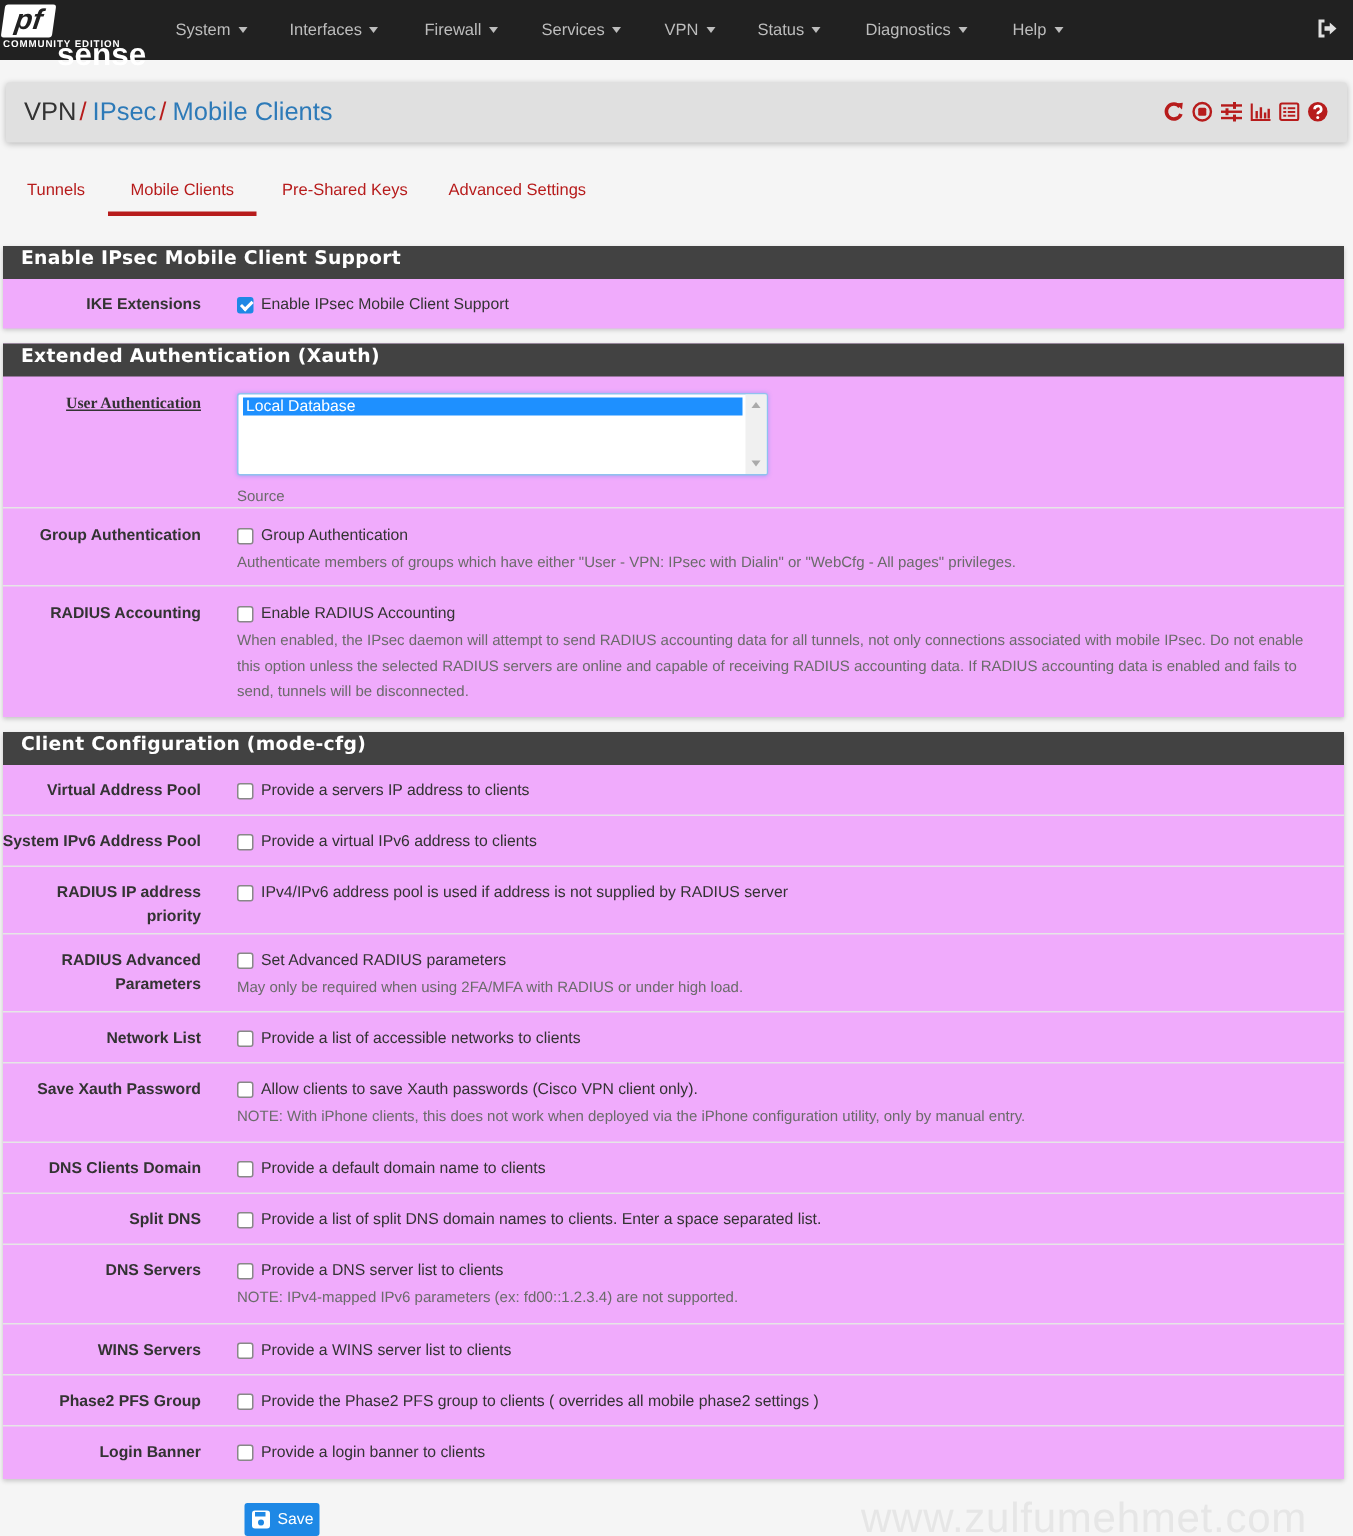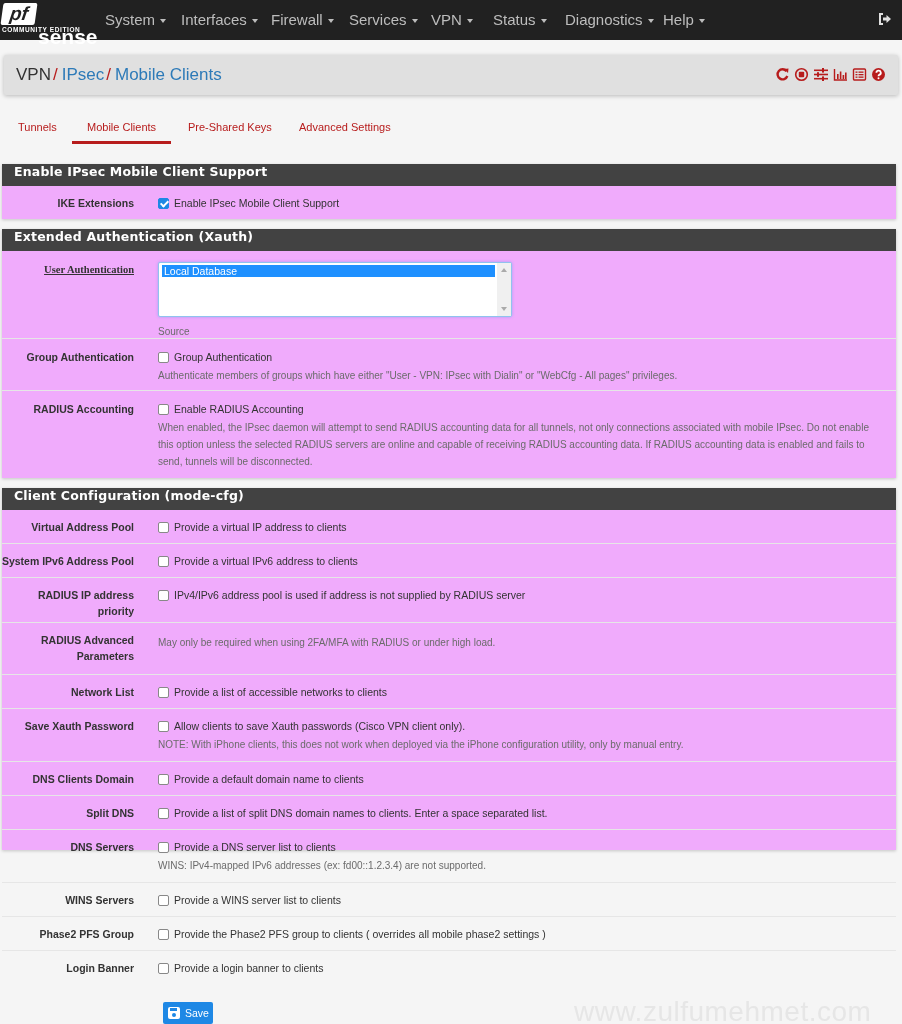--- a/index.html
+++ b/index.html
@@ -29,21 +29,21 @@
   .brand-sense {
     position: absolute; left: 36px; top: -2px;
     color: #fff; font: bold 21px "Liberation Sans", sans-serif; line-height: 24px; margin-top: 24px;
   }
   .brand-ed {
     position: absolute; left: 0; top: 23px;
     color: #fff; font: bold 6.5px "Liberation Sans", sans-serif; letter-spacing: 0.6px; white-space: nowrap;
   }
   .nav-item {
     position: absolute; top: 0; height: 40px; line-height: 40px;
-    color: #bdbdbd; font-size: 15px; white-space: nowrap;
+    color: #bdbdbd; font-size: 11px; white-space: nowrap; margin-left: 12px;
   }
   .caret {
     display: inline-block; width: 0; height: 0; margin-left: 5px; vertical-align: middle;
     border-left: 3px solid transparent; border-right: 3px solid transparent; border-top: 4px solid #bdbdbd;
   }
   .logout {
     position: absolute; right: 10px; top: 12px; width: 14px; height: 14px;
   }
   
   .crumb-panel {
@@ -263,29 +263,29 @@
     <div class="row-body" style="top:10px">
       <label class="check-line">
         <span class="cb"></span>
         <span>Enable RADIUS Accounting</span>
       </label>
       <div class="help" style="margin-top:2px">When enabled, the IPsec daemon will attempt to send RADIUS accounting data for all tunnels, not only connections associated with mobile IPsec. Do not enable this option unless the selected RADIUS servers are online and capable of receiving RADIUS accounting data. If RADIUS accounting data is enabled and fails to send, tunnels will be disconnected.</div>
     </div>
   </div>
 </div>
 
-<div class="panel" style="top:488px; height:362px;">
+<div class="panel" style="top:488px; height:498px;">
   <div class="panel-heading">Client Configuration (mode-cfg)</div>
 
   <div class="row" style="height:34px">
     <div class="row-label" style="top:9px">Virtual Address Pool</div>
     <div class="row-body" style="top:9px">
         <label class="check-line">
           <span class="cb"></span>
-          <span>Provide a virtual IP address to clients</span>
+          <span>Provide a servers IP address to clients</span>
         </label>
       </div>
   </div>
   <div class="row" style="height:34px">
     <div class="row-label" style="top:9px">System IPv6 Address Pool</div>
     <div class="row-body" style="top:9px">
         <label class="check-line">
           <span class="cb"></span>
           <span>Provide a virtual IPv6 address to clients</span>
         </label>
@@ -296,20 +296,24 @@
     <div class="row-body" style="top:9px">
         <label class="check-line">
           <span class="cb"></span>
           <span>IPv4/IPv6 address pool is used if address is not supplied by RADIUS server</span>
         </label>
       </div>
   </div>
   <div class="row" style="height:52px">
     <div class="row-label wrap" style="top:9px">RADIUS Advanced Parameters</div>
     <div class="row-body" style="top:9px">
+        <label class="check-line">
+          <span class="cb"></span>
+          <span>Set Advanced RADIUS parameters</span>
+        </label>
         <div class="help" style="margin-top:2px">May only be required when using 2FA/MFA with RADIUS or under high load.</div>
       </div>
   </div>
   <div class="row" style="height:34px">
     <div class="row-label" style="top:9px">Network List</div>
     <div class="row-body" style="top:9px">
         <label class="check-line">
           <span class="cb"></span>
           <span>Provide a list of accessible networks to clients</span>
         </label>
@@ -343,21 +347,21 @@
         </label>
       </div>
   </div>
   <div class="row" style="height:53px">
     <div class="row-label" style="top:9px">DNS Servers</div>
     <div class="row-body" style="top:9px">
         <label class="check-line">
           <span class="cb"></span>
           <span>Provide a DNS server list to clients</span>
         </label>
-        <div class="help" style="margin-top:2px">WINS: IPv4-mapped IPv6 addresses (ex: fd00::1.2.3.4) are not supported.</div>
+        <div class="help" style="margin-top:2px">NOTE: IPv4-mapped IPv6 parameters (ex: fd00::1.2.3.4) are not supported.</div>
       </div>
   </div>
   <div class="row" style="height:34px">
     <div class="row-label" style="top:9px">WINS Servers</div>
     <div class="row-body" style="top:9px">
         <label class="check-line">
           <span class="cb"></span>
           <span>Provide a WINS server list to clients</span>
         </label>
       </div>

